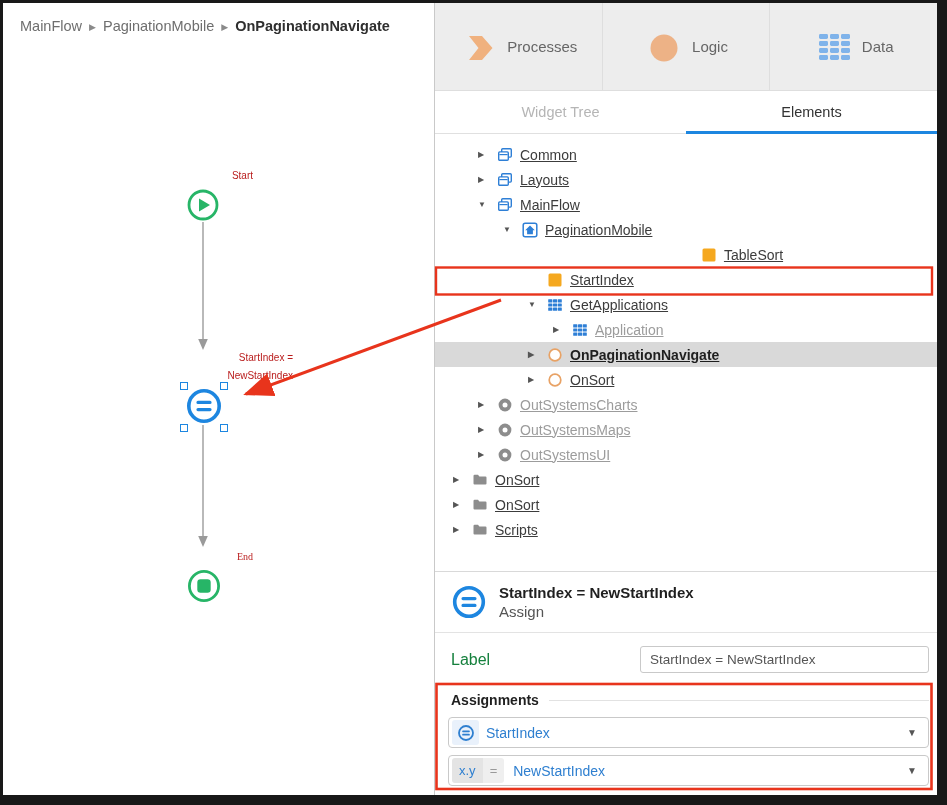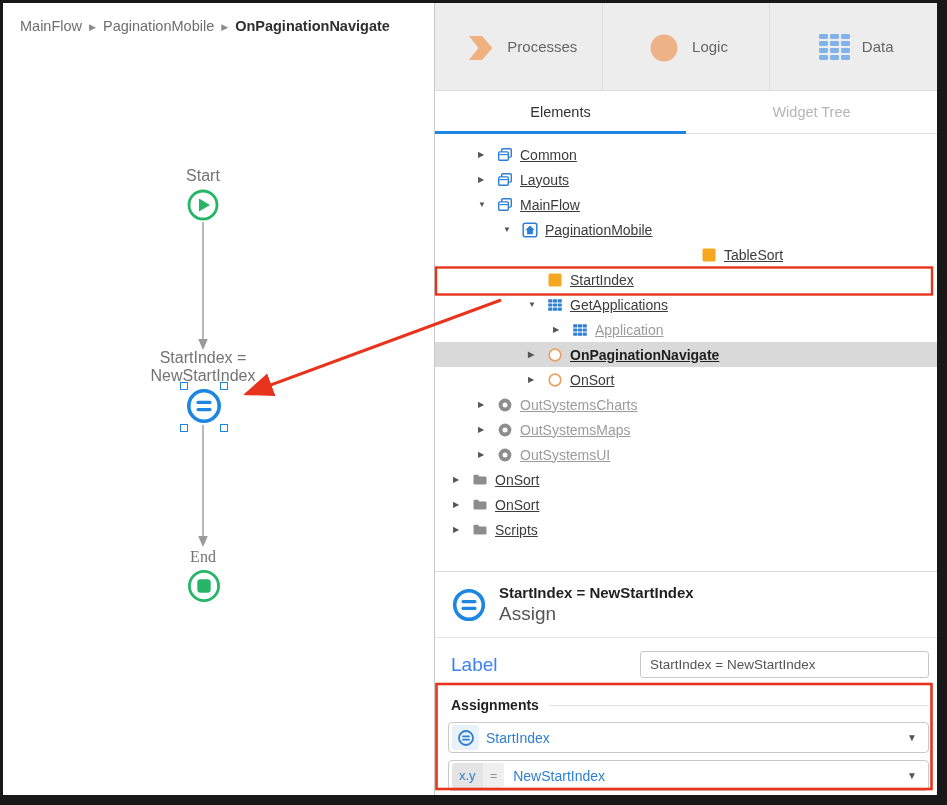--- a/index.html
+++ b/index.html
@@ -13,21 +13,21 @@
   }
   .app { width:100%; height:100%; background:#fff; display:flex; position:relative; overflow:hidden; }
 
   
   .canvas { flex:1; position:relative; background:#fff; }
   .breadcrumb { position:absolute; left:17px; top:15px; font-size:14.5px; color:#6e6e6e; white-space:nowrap; }
   .crumb { color:#6e6e6e; }
   .crumb.last { color:#2f2f2f; font-weight:bold; }
   .crumb-sep { font-size:9px; color:#8a8a8a; margin:0 7px; vertical-align:1px; }
   .abs { position:absolute; }
-  .node-label { position:absolute; font-size:16px; color:#737373; text-align:center; line-height:18px; }
+  .node-label { position:absolute; font-size:10px; color:#b91c1c; text-align:right; line-height:18px; }
   .handle { position:absolute; width:8px; height:8px; background:#fff; border:1.5px solid #1d86e0; }
 
   
   .right-panel { width:503px; flex:none; border-left:1px solid #c9c9c9; display:flex; flex-direction:column; background:#fff; }
 
   .top-tabs { display:flex; height:88px; flex:none; }
   .top-tab { flex:1; display:flex; flex-direction:row; align-items:center; justify-content:center; gap:8px;
              background:#ededed; border-right:1px solid #dedede; border-bottom:1px solid #dedede; cursor:pointer; }
   .top-tab:last-child { border-right:none; }
   .top-tab.active { background:#fff; border-bottom-color:transparent; }
@@ -44,24 +44,24 @@
   .tree-row { height:25px; display:flex; align-items:center; font-size:14px; color:#3c3c3c; cursor:pointer; }
   .tree-row.selected { background:#d9d9d9; }
   .tree-row.bold { font-weight:bold; color:#1f1f1f; }
   .tree-row.muted { color:#9c9c9c; }
   .expander { width:21px; flex:none; font-size:8px; color:#555; display:flex; align-items:center; justify-content:flex-start; padding-left:2px; }
   .tree-icon { width:16px; height:16px; flex:none; margin-right:7px; display:flex; align-items:center; justify-content:center; }
   .tree-label { white-space:nowrap;text-decoration:underline; }
 
   .props-header { display:flex; align-items:center; gap:12px; padding:12px 16px; border-bottom:1px solid #e3e3e3; flex:none; }
   .props-title { font-size:15px; font-weight:bold; color:#1f1f1f; }
-  .props-subtitle { font-size:19px; color:#555; margin-top:2px; }
+  .props-subtitle { font-size:15px; color:#555; margin-top:2px; }
 
   .label-row { display:flex; align-items:center; padding:13px 8px 12px 16px; flex:none; }
-  .label-text { font-size:19px; color:#3b82f6; }
+  .label-text { font-size:16px; color:#15803d; }
   .text-input { margin-left:auto; width:289px; height:27px; border:1px solid #c9c9c9; border-radius:3px;
                 font-size:13.5px; color:#555; padding:0 9px; display:flex; align-items:center; background:#fff; }
 
   .assignments { padding:4px 8px 0 13px; flex:none; }
   .assign-heading-row { display:flex; align-items:center; gap:10px; margin:3px 0 9px 3px; }
   .assign-heading { font-size:14px; font-weight:bold; color:#1f1f1f; white-space:nowrap; }
   .assign-rule { flex:1; height:1px; background:#e2e2e2; }
   .dropdown { height:31px; border:1px solid #c9c9c9; border-radius:4px; display:flex; align-items:center;
               margin-bottom:7px; background:#fff; cursor:pointer; }
   .dd-iconbox { width:27px; height:25px; margin:0 7px 0 3px; background:#e9f1fb; border-radius:3px;
@@ -156,22 +156,22 @@
                   <rect x="5" y="24" width="9" height="5" rx="1.4"></rect>
                   <rect x="16" y="24" width="9" height="5" rx="1.4"></rect>
                   <rect x="27" y="24" width="9" height="5" rx="1.4"></rect>
                 </g>
               </svg>
             </span>
             <span class="tab-label">Data</span>
           </div>
         </div>
       <div class="sub-tabs" id="subTabs">
+          <div class="sub-tab">Widget Tree</div>
           <div class="sub-tab active">Elements</div>
-          <div class="sub-tab">Widget Tree</div>
         </div>
       <div class="tree" id="tree">
           <div class="tree-row" style="padding-left: 41px;">
             <span class="expander">▶</span>
             <span class="tree-icon">
               <svg width="16" height="16" viewBox="0 0 16 16">
                 <rect x="4.7" y="1.7" width="9.6" height="8.4" rx="1" fill="#fff" stroke="#2e7fd6" stroke-width="1.4"></rect>
                 <rect x="1.7" y="4.9" width="9.6" height="8.4" rx="1" fill="#fff" stroke="#2e7fd6" stroke-width="1.4"></rect>
                 <line x1="2.4" y1="7.6" x2="10.6" y2="7.6" stroke="#2e7fd6" stroke-width="1.2"></line>
               </svg>

